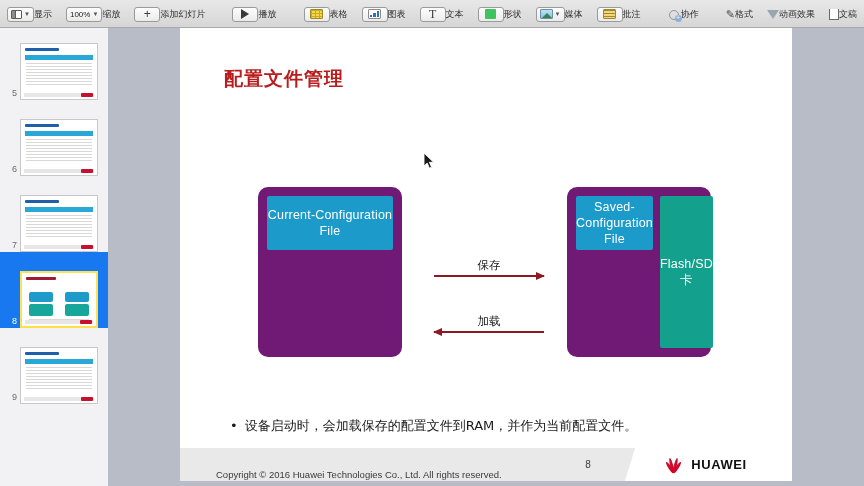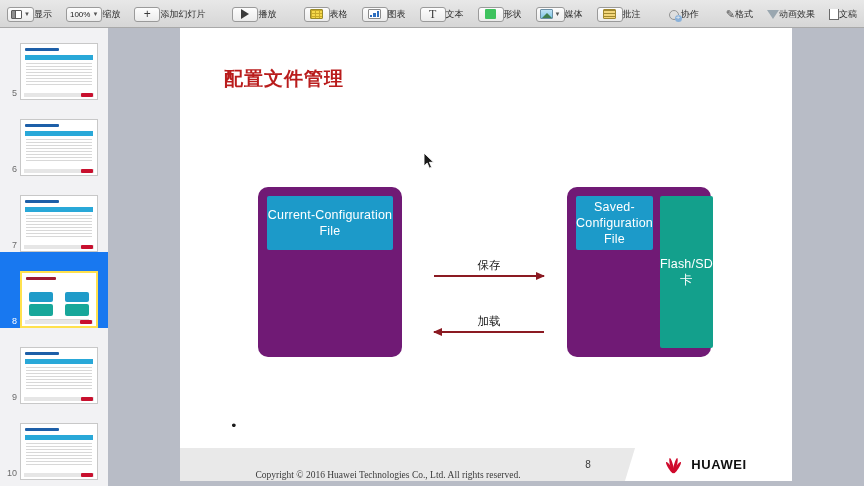--- a/index.html
+++ b/index.html
@@ -221,22 +221,22 @@
     font-family: "DejaVu Sans", "Liberation Sans", sans-serif;
     display: flex; gap: 7px; align-items: flex-start;
   }
   .bullet .dot { font-size: 13px; line-height: 19px; }
 
   .slide-footer {
     position: absolute; left: 0; right: 0; bottom: 0; height: 33px;
     background: #e9e9e9; display: flex; align-items: center;
   }
   .footer-copy {
-    flex: 1; text-align: center; font-size: 9.5px; color: #3a3a3a;
-    font-family: Liberation Serif, serif; padding-left: 36px; margin-top: 20px;
+    flex: 1; font-size: 9.5px; color: #3a3a3a;
+    font-family: Liberation Sans, sans-serif; padding-left: 36px; margin-top: 20px;
   }
   .footer-page {
     width: 56px; text-align: center; font-size: 10px; color: #3a3a3a;
     font-family: "Liberation Sans", sans-serif;
   }
   .footer-logo {
     width: 176px; height: 33px; background: #ffffff;
     display: flex; align-items: center; justify-content: center; gap: 6px;
     position: relative; overflow: hidden;
   }
@@ -496,39 +496,20 @@
             <i></i>
             <i></i>
             <i></i>
             <i></i>
           </span>
         <span class="th-foot"></span>
           <span class="th-logo"></span>
       </div>
     </div>
 
-    <div class="thumb-row">
-      <span class="thumb-num">10</span>
-      <div class="thumb">
-        <span class="th-title"></span>
-          <span class="th-bar"></span>
-        <span class="th-lines">
-            <i></i>
-            <i></i>
-            <i></i>
-            <i></i>
-            <i></i>
-            <i></i>
-            <i></i>
-            <i></i>
-          </span>
-        <span class="th-foot"></span>
-          <span class="th-logo"></span>
-      </div>
-    </div>
 
     <div class="thumb-row">
       
       
     </div>
 
   </div>
 
   <div class="scrollbar-track" style="left:108px">
     <div class="scrollbar-thumb"></div>
@@ -558,20 +539,21 @@
         </div>
       </div>
 
       <div class="dia-card right">
         <div class="dia-block blue">Saved-Configuration File</div>
         <div class="dia-block teal">Flash/SD卡</div>
       </div>
 
       <div class="bullet">
         <span class="dot">•</span>
+        <span>设备启动时，会加载保存的配置文件到RAM，并作为当前配置文件。</span>
       </div>
 
       <div class="slide-footer">
         <span class="footer-copy">Copyright © 2016 Huawei Technologies Co., Ltd. All rights reserved.</span>
         <span class="footer-page">8</span>
         <span class="footer-logo">
           <span class="hw-fan">
               <i></i>
               <i></i>
               <i></i>

